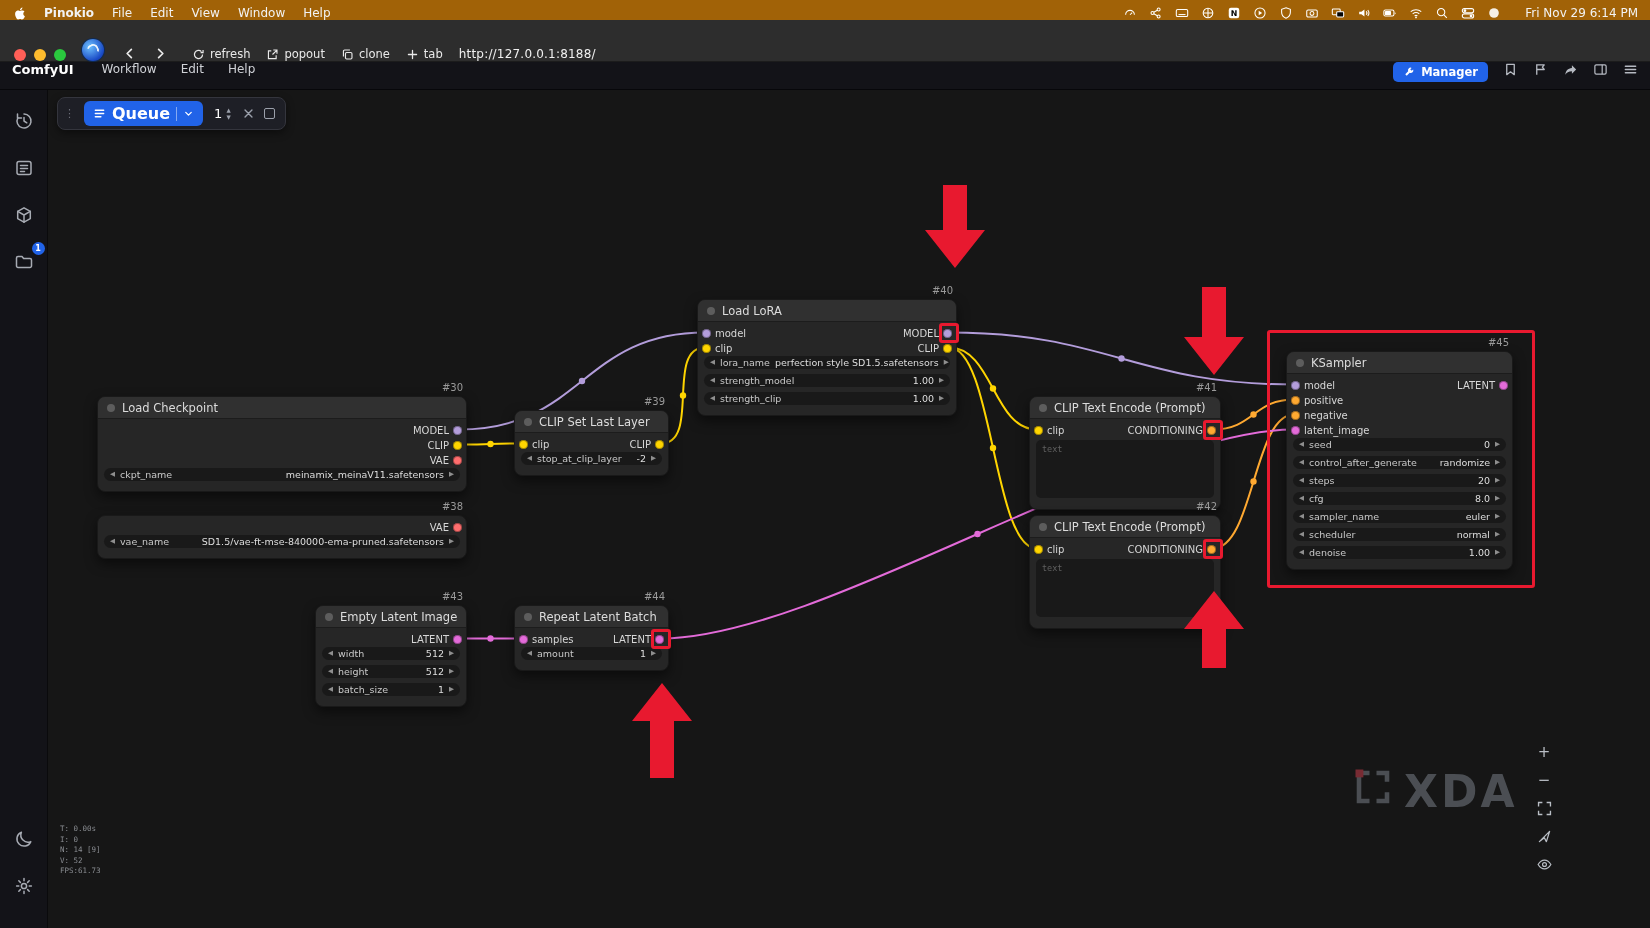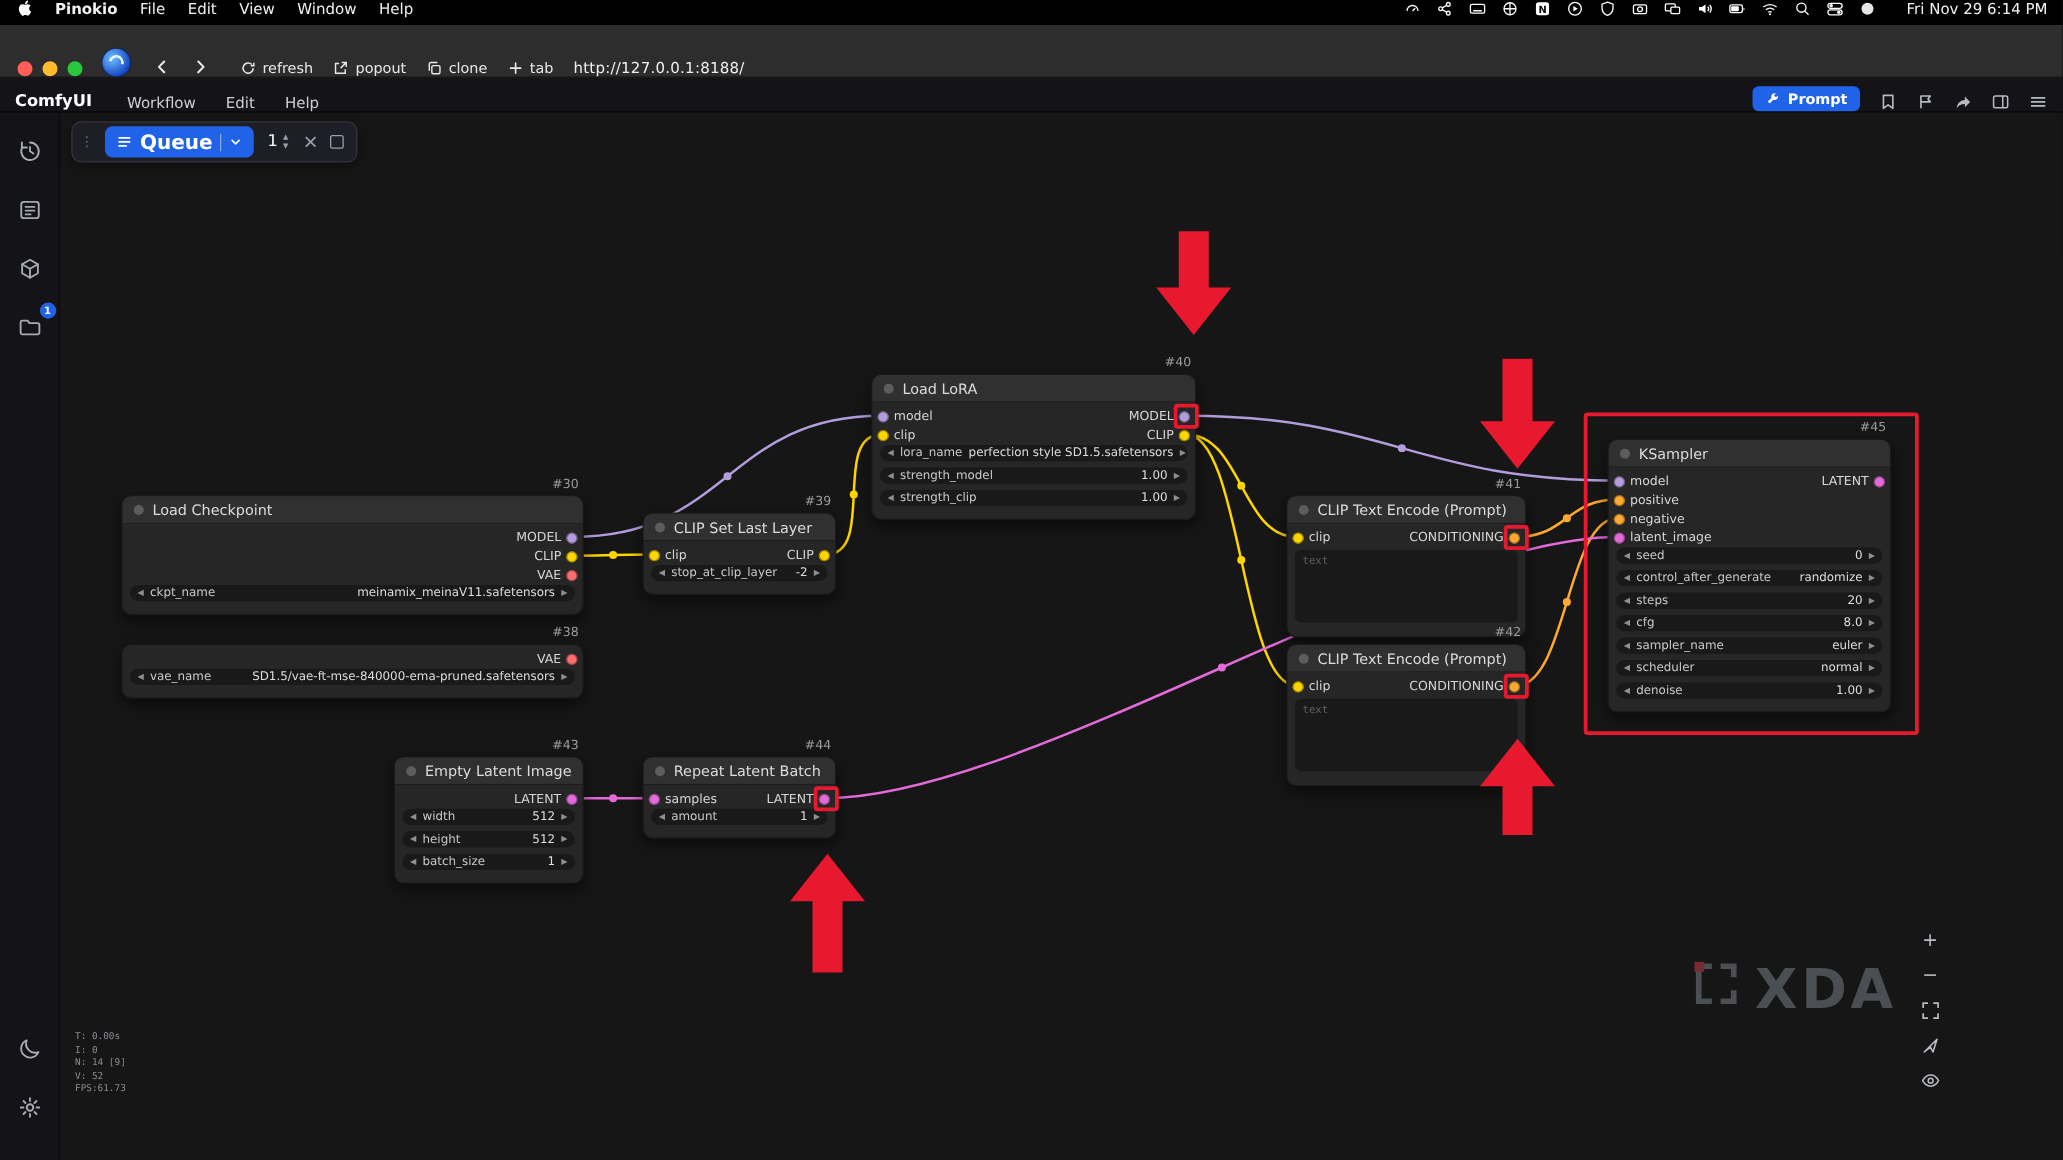--- a/index.html
+++ b/index.html
@@ -1,38 +1,38 @@
 <!DOCTYPE html>
 <html><head>
 <meta charset="utf-8">
 <style>
   *{box-sizing:border-box;margin:0;padding:0}
   html,body{width:1650px;height:928px;overflow:hidden}
   body{position:relative;background:#141414;font-family:"DejaVu Sans","Liberation Sans",sans-serif;color:#ddd}
 
   
-  .mac-bar{position:absolute;left:0;top:0;width:100%;height:20px;background:#000000;display:flex;align-items:flex-start;padding:0 12px 0 14px;gap:18px;color:#f2f2f2;font-size:12px;z-index:40}
+  .mac-bar{position:absolute;left:0;top:0;width:100%;height:20px;background:#a16207;display:flex;align-items:flex-end;padding:0 12px 0 14px;gap:18px;color:#f2f2f2;font-size:12px;z-index:40}
   .mac-apple{display:flex;align-items:center}
   .mac-app{font-weight:bold}
   .mac-spacer{flex:1}
   #mac-status{display:flex;align-items:center;gap:12px}
   .mstat{display:flex;align-items:center}
   .mac-clock{margin-left:6px;white-space:nowrap}
 
   
   .browser-bar{position:absolute;left:0;top:20px;width:100%;height:42px;background:#2d2d2d;border-bottom:1px solid #1c1c1c;display:flex;align-items:flex-end;padding:0 14px;color:#e9e9e9;font-size:11.5px;z-index:40}
   .tl{width:12px;height:12px;border-radius:50%;margin-right:8px}
   .pin-logo{width:22px;height:22px;border-radius:50%;margin:0 10px 0 8px;background:radial-gradient(circle at 35% 35%,#6ec1ff,#1747c4 72%);position:relative;box-shadow:0 0 0 1px #0d2a55;flex:none}
   .pin-logo::after{content:"";position:absolute;inset:5px;border:2px solid rgba(255,255,255,.9);border-radius:50%;border-bottom-color:transparent;border-left-color:transparent;transform:rotate(-30deg)}
   .nav-btn{display:flex;align-items:center;padding:0 8px}
   .bbtn{display:flex;align-items:center;gap:5px;margin-left:16px;white-space:nowrap}
   .url{margin-left:16px;font-size:12px;color:#f0f0f0;letter-spacing:.2px}
 
   
-  .comfy-bar{position:absolute;left:0;top:62px;width:100%;height:28px;background:#131318;border-bottom:1px solid #07070a;display:flex;align-items:flex-end;padding:0 12px;color:#cfd1d6;font-size:12px;z-index:40}
+  .comfy-bar{position:absolute;left:0;top:62px;width:100%;height:28px;background:#131318;border-bottom:1px solid #07070a;display:flex;align-items:flex-start;padding:0 12px;color:#cfd1d6;font-size:12px;z-index:40}
   .brand{font-weight:bold;color:#fff;font-size:13px;margin-right:28px}
   .cmenu{margin-right:24px}
   .cspacer{flex:1}
   .manager-btn{display:flex;align-items:center;gap:6px;background:#2160dd;color:#fff;border-radius:5px;height:20px;padding:0 10px;font-size:11.5px;font-weight:600}
   .cicon{display:flex;margin-left:15px;color:#b6bac2}
 
   
   .sidebar{position:absolute;left:0;top:90px;width:48px;bottom:0;background:#131318;border-right:1px solid #0a0a0c;display:flex;flex-direction:column;align-items:center;padding:14px 0 12px;z-index:20;color:#a7abb3}
   .side-btn{width:34px;height:34px;display:flex;align-items:center;justify-content:center;position:relative;margin-bottom:13px;border-radius:6px}
   #sidebar-bottom{margin-top:auto}
@@ -693,21 +693,21 @@
 <div class="comfy-bar">
   <span class="brand">ComfyUI</span>
   <span class="cmenu">Workflow</span>
   <span class="cmenu">Edit</span>
   <span class="cmenu">Help</span>
   <span class="cspacer"></span>
   <span class="manager-btn" style="background: rgb(33, 99, 232);">
     <svg width="12" height="12" viewBox="0 0 16 16">
         <path d="M13.5 4.5a3.5 3.5 0 0 1-4.6 4.6L5 13l-2-2 3.9-3.9a3.5 3.5 0 0 1 4.6-4.6L9.6 4.4l2 2z" fill="#fff"></path>
       </svg>
-    <span>Prompt</span>
+    <span>Manager</span>
   </span>
   <span class="cicon">
     <svg width="15" height="15" viewBox="0 0 16 16">
         <path d="M4 2.5h8v11l-4-3-4 3z" fill="none" stroke="currentColor" stroke-width="1.4" stroke-linejoin="round"></path>
       </svg>
   </span>
   <span class="cicon">
     <svg width="15" height="15" viewBox="0 0 16 16">
         <path d="M4 13.5v-11M4 3h8l-2 2.5 2 2.5H4" fill="none" stroke="currentColor" stroke-width="1.4" stroke-linejoin="round"></path>
       </svg>

